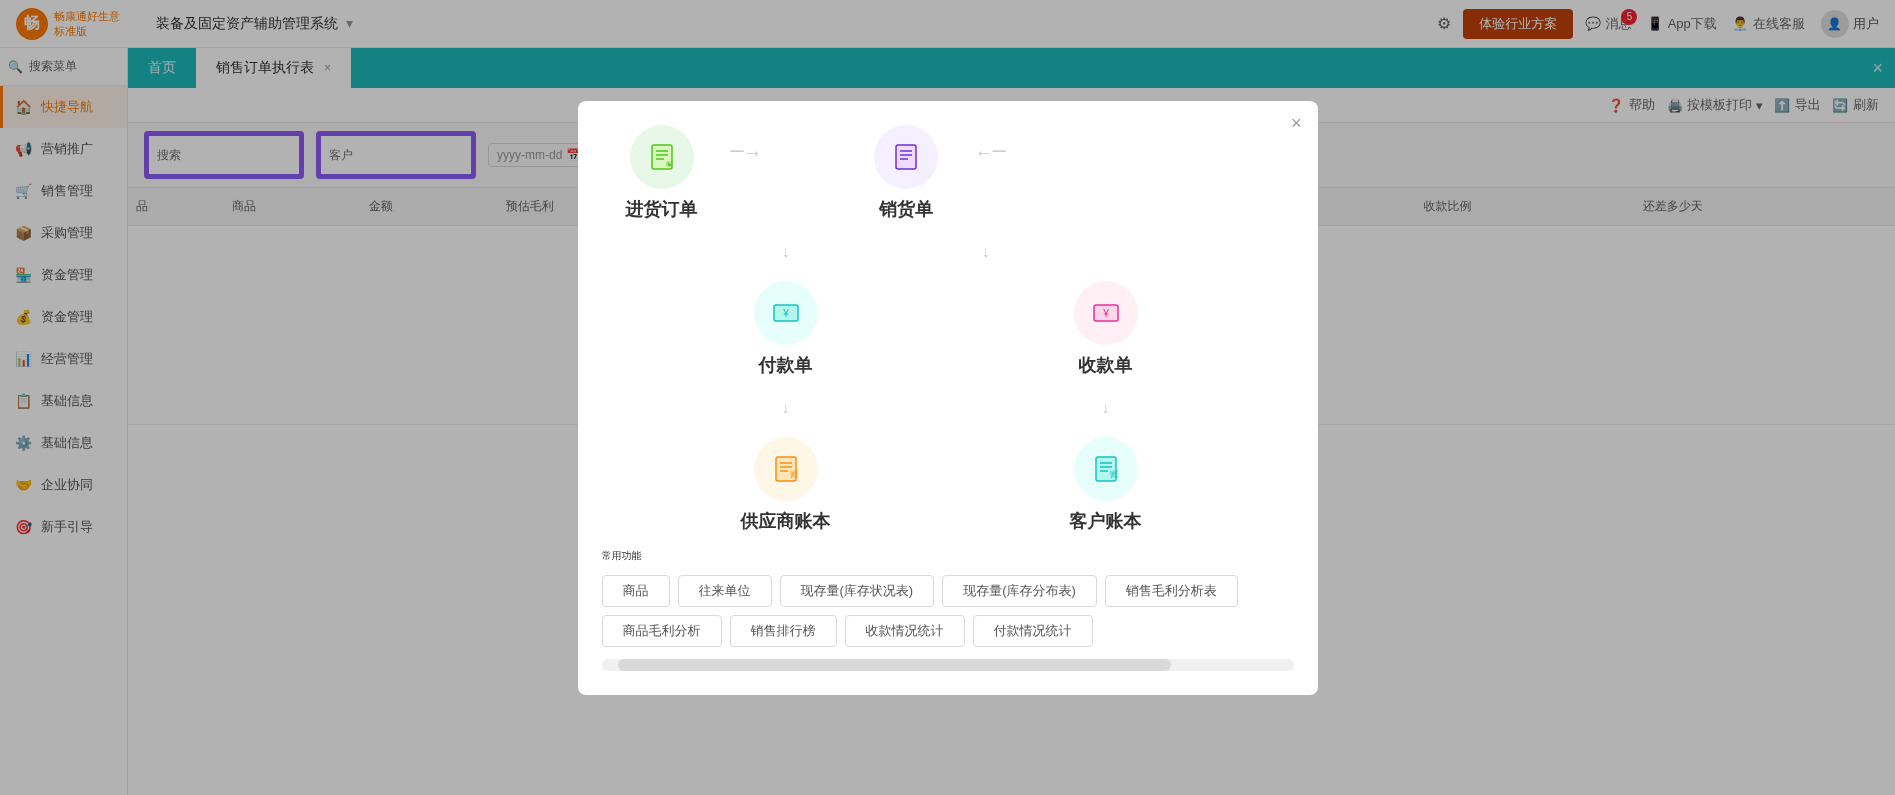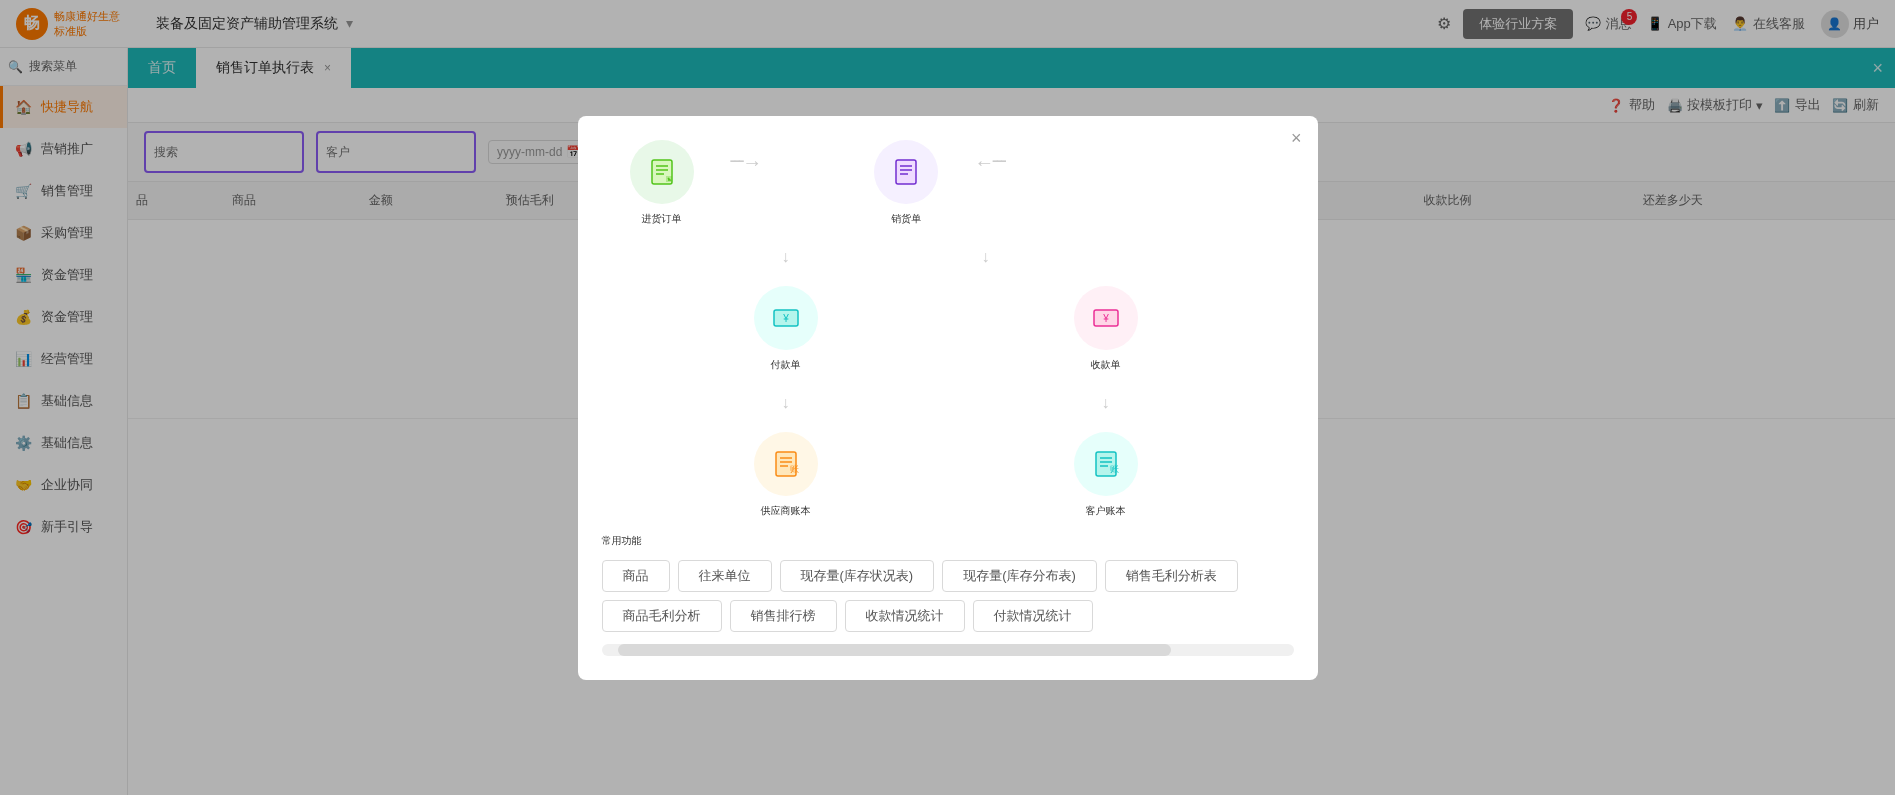--- a/index.html
+++ b/index.html
@@ -13,21 +13,21 @@
     .content-area { flex: 1; display: flex; flex-direction: column; overflow: hidden; }
 
     
     .logo-area { display: flex; align-items: center; gap: 6px; width: 128px; flex-shrink: 0; }
     .logo-icon { width: 32px; height: 32px; background: #ff7a00; border-radius: 50%; display: flex; align-items: center; justify-content: center; color: #fff; font-size: 16px; font-weight: bold; }
     .logo-text { font-size: 11px; color: #ff7a00; line-height: 1.3; }
     .system-title { font-size: 14px; color: #333; flex: 1; display: flex; align-items: flex-start; gap: 8px; }
     .system-title span { font-size: 14px; }
     .title-arrow { color: #999; font-size: 12px; }
     .settings-icon { color: #666; font-size: 16px; cursor: pointer; }
-    .experience-btn { background: #737373; color: #fff; border: none; border-radius: 4px; padding: 6px 16px; font-size: 13px; cursor: pointer; }
+    .experience-btn { background: #c2410c; color: #fff; border: none; border-radius: 4px; padding: 6px 16px; font-size: 13px; cursor: pointer; }
     .top-right { margin-left: auto; display: flex; align-items: center; gap: 16px; }
     .top-right-item { display: flex; align-items: center; gap: 4px; color: #666; font-size: 13px; cursor: pointer; position: relative; }
     .badge { background: #f5222d; color: #fff; border-radius: 50%; width: 16px; height: 16px; font-size: 10px; display: flex; align-items: center; justify-content: center; position: absolute; top: -6px; right: -6px; }
     .user-avatar { width: 28px; height: 28px; background: #e0e0e0; border-radius: 50%; display: flex; align-items: center; justify-content: center; font-size: 12px; }
 
     
     .sidebar-search { padding: 10px 8px; border-bottom: 1px solid #f0f0f0; display: flex; align-items: center; gap: 6px; color: #666; cursor: pointer; font-size: 12px; }
     .sidebar-item { display: flex; align-items: center; gap: 8px; padding: 12px 12px; cursor: pointer; color: #555; font-size: 13px; border-left: 3px solid transparent; }
     .sidebar-item.active { background: #fff3e8; color: #ff7a00; border-left: 3px solid #ff7a00; }
     .sidebar-item-icon { width: 18px; height: 18px; display: flex; align-items: center; justify-content: center; font-size: 14px; }
@@ -40,21 +40,21 @@
     .tab-spacer { flex: 1; }
     .tab-close-all { color: rgba(255,255,255,0.8); padding: 0 12px; font-size: 18px; cursor: pointer; }
 
     
     .content-header { background: #fff; padding: 8px 16px; display: flex; align-items: center; gap: 12px; border-bottom: 1px solid #e8e8e8; flex-shrink: 0; }
     .header-actions { margin-left: auto; display: flex; align-items: center; gap: 12px; }
     .header-btn { display: flex; align-items: center; gap: 4px; color: #666; font-size: 13px; cursor: pointer; }
 
     
     .filter-bar { background: #fafafa; padding: 8px 16px; display: flex; align-items: center; gap: 12px; border-bottom: 1px solid #e8e8e8; flex-shrink: 0; }
-    .filter-input { border: 2px solid #8b5cf6; border-radius: 4px; padding: 12px 8px; font-size: 12px; color: #737373; width: 160px; }
+    .filter-input { border: 5px solid #8b5cf6; border-radius: 4px; padding: 12px 8px; font-size: 12px; color: #737373; width: 160px; }
     .filter-date { border: 1px solid #d9d9d9; border-radius: 4px; padding: 4px 8px; font-size: 12px; color: #999; width: 140px; display: flex; align-items: center; gap: 4px; }
     .filter-select { border: 1px solid #d9d9d9; border-radius: 4px; padding: 4px 8px; font-size: 12px; color: #999; width: 120px; }
     .query-btn { background: #ff7a00; color: #fff; border: none; border-radius: 4px; padding: 5px 20px; font-size: 13px; cursor: pointer; }
     .settings-link { color: #ff7a00; font-size: 12px; cursor: pointer; }
     .more-conditions { color: #1ebbbb; font-size: 12px; cursor: pointer; }
 
     
     .table-area { flex: 1; overflow: auto; background: #fff; }
     .data-table { width: 100%; border-collapse: collapse; font-size: 12px; }
     .data-table th { background: #f5f5f5; padding: 10px 8px; text-align: left; border-bottom: 1px solid #e8e8e8; color: #666; font-weight: normal; white-space: nowrap; }
@@ -70,21 +70,21 @@
     .flow-section { display: flex; flex-direction: column; gap: 20px; }
     .flow-row { display: flex; align-items: center; gap: 0; }
     .flow-item { display: flex; flex-direction: column; align-items: center; gap: 8px; min-width: 120px; }
     .flow-circle { width: 64px; height: 64px; border-radius: 50%; display: flex; align-items: center; justify-content: center; font-size: 24px; }
     .flow-circle.green { background: #e8f8e8; color: #52c41a; }
     .flow-circle.red { background: #fff0f0; color: #f5222d; }
     .flow-circle.purple { background: #f5f0ff; color: #722ed1; }
     .flow-circle.orange { background: #fff7e6; color: #fa8c16; }
     .flow-circle.cyan { background: #e6fffb; color: #13c2c2; }
     .flow-circle.pink { background: #fff0f6; color: #eb2f96; }
-    .flow-label { font-size: 10px; color: #333; text-align: center; }
+    .flow-label { font-size: 18px; color: #333; text-align: center; font-weight: bold; }
     .flow-arrow-dashed { color: #ccc; font-size: 20px; padding: 0 8px; margin-bottom: 24px; display: flex; align-items: center; }
     .flow-down-arrow { color: #ccc; font-size: 16px; text-align: center; margin-top: 2px; }
 
     
     .common-func-section { margin-top: 16px; }
     .common-func-title { font-size: 10px; color: #333; margin-bottom: 12px; }
     .func-buttons { display: flex; flex-wrap: wrap; gap: 8px; }
     .func-btn { border: 1px solid #d9d9d9; border-radius: 4px; padding: 6px 20px; font-size: 13px; color: #555; background: #fff; cursor: pointer; }
 
     

